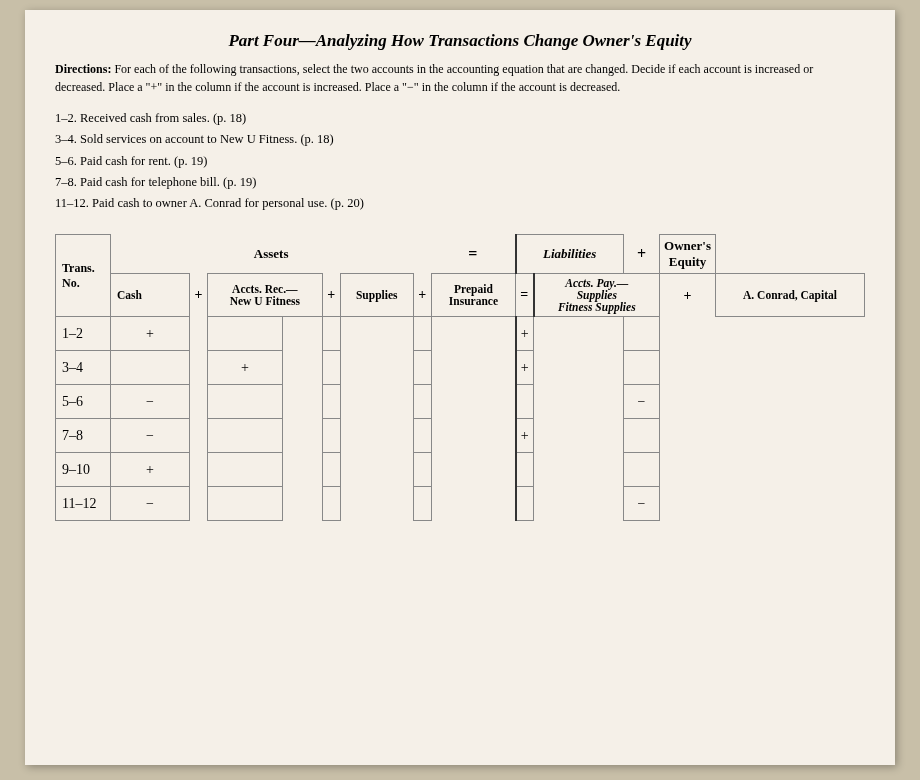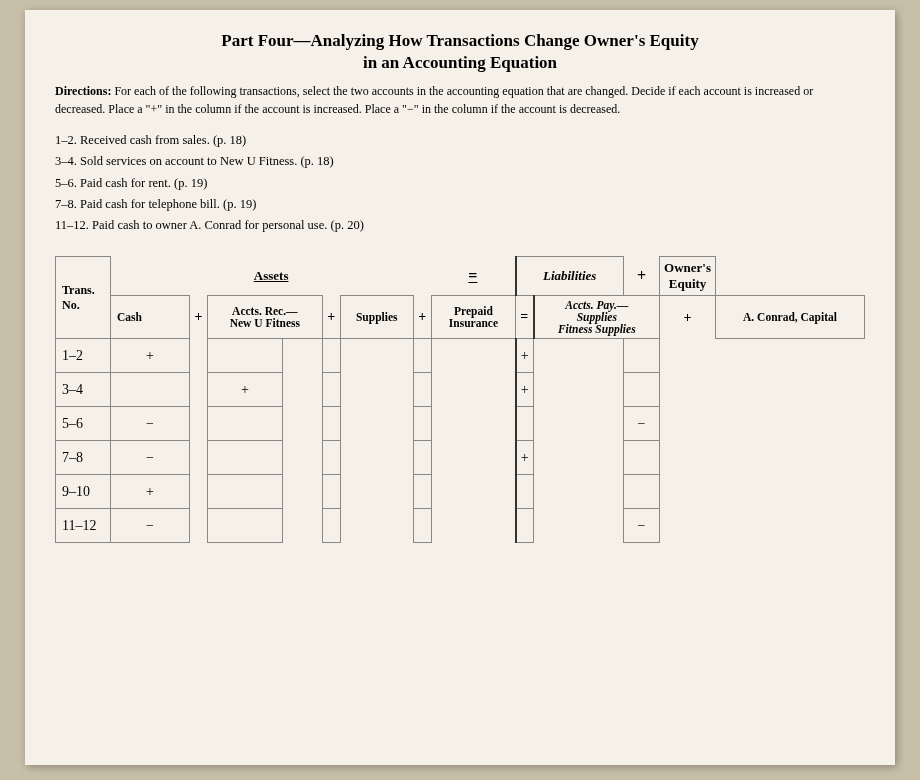--- a/index.html
+++ b/index.html
@@ -16,20 +16,21 @@
       margin: 10px auto;
       width: 870px;
       min-height: 755px;
       padding: 20px 30px;
       box-shadow: 2px 2px 8px rgba(0,0,0,0.3);
       position: relative;
     }
     .title {
       font-size: 17px;
       font-weight: bold;
+      font-style: italic;
       text-align: center;
       margin-bottom: 8px;
       line-height: 1.3;
     }
     .directions {
       font-size: 12px;
       line-height: 1.5;
       margin-bottom: 12px;
     }
     .transactions-header {
@@ -82,21 +83,20 @@
       font-weight: normal;
     }
     .trans-no-col {
       width: 55px;
     }
     .equation-sign {
       border: none !important;
       font-size: 14px;
       font-weight: bold;
       background: transparent !important;
-      text-decoration: underline;
     }
     .plus-sign-header {
       border: none !important;
       font-size: 14px;
       background: transparent !important;
     }
     
     .th-liabilities {
       border-left: 2px solid #333;
       font-style: italic;
@@ -105,21 +105,20 @@
       border-left: 2px solid #333;
     }
   </style>
 </head>
 <body>
 
 <div class="page">
 
   <div class="title">
     <span>Part Four—Analyzing How Transactions Change Owner's Equity</span><br>
-    <span>in an Accounting Equation</span>
   </div>
 
   <div class="directions">
     <strong>Directions:</strong>
     <span>For each of the following transactions, select the two accounts in the accounting equation that are changed. Decide if each account is increased or decreased. Place a "+" in the column if the account is increased. Place a "−" in the column if the account is decreased.</span>
   </div>
 
 
   <div class="transactions-list">
     <div>1–2. Received cash from sales. (p. 18)</div>

